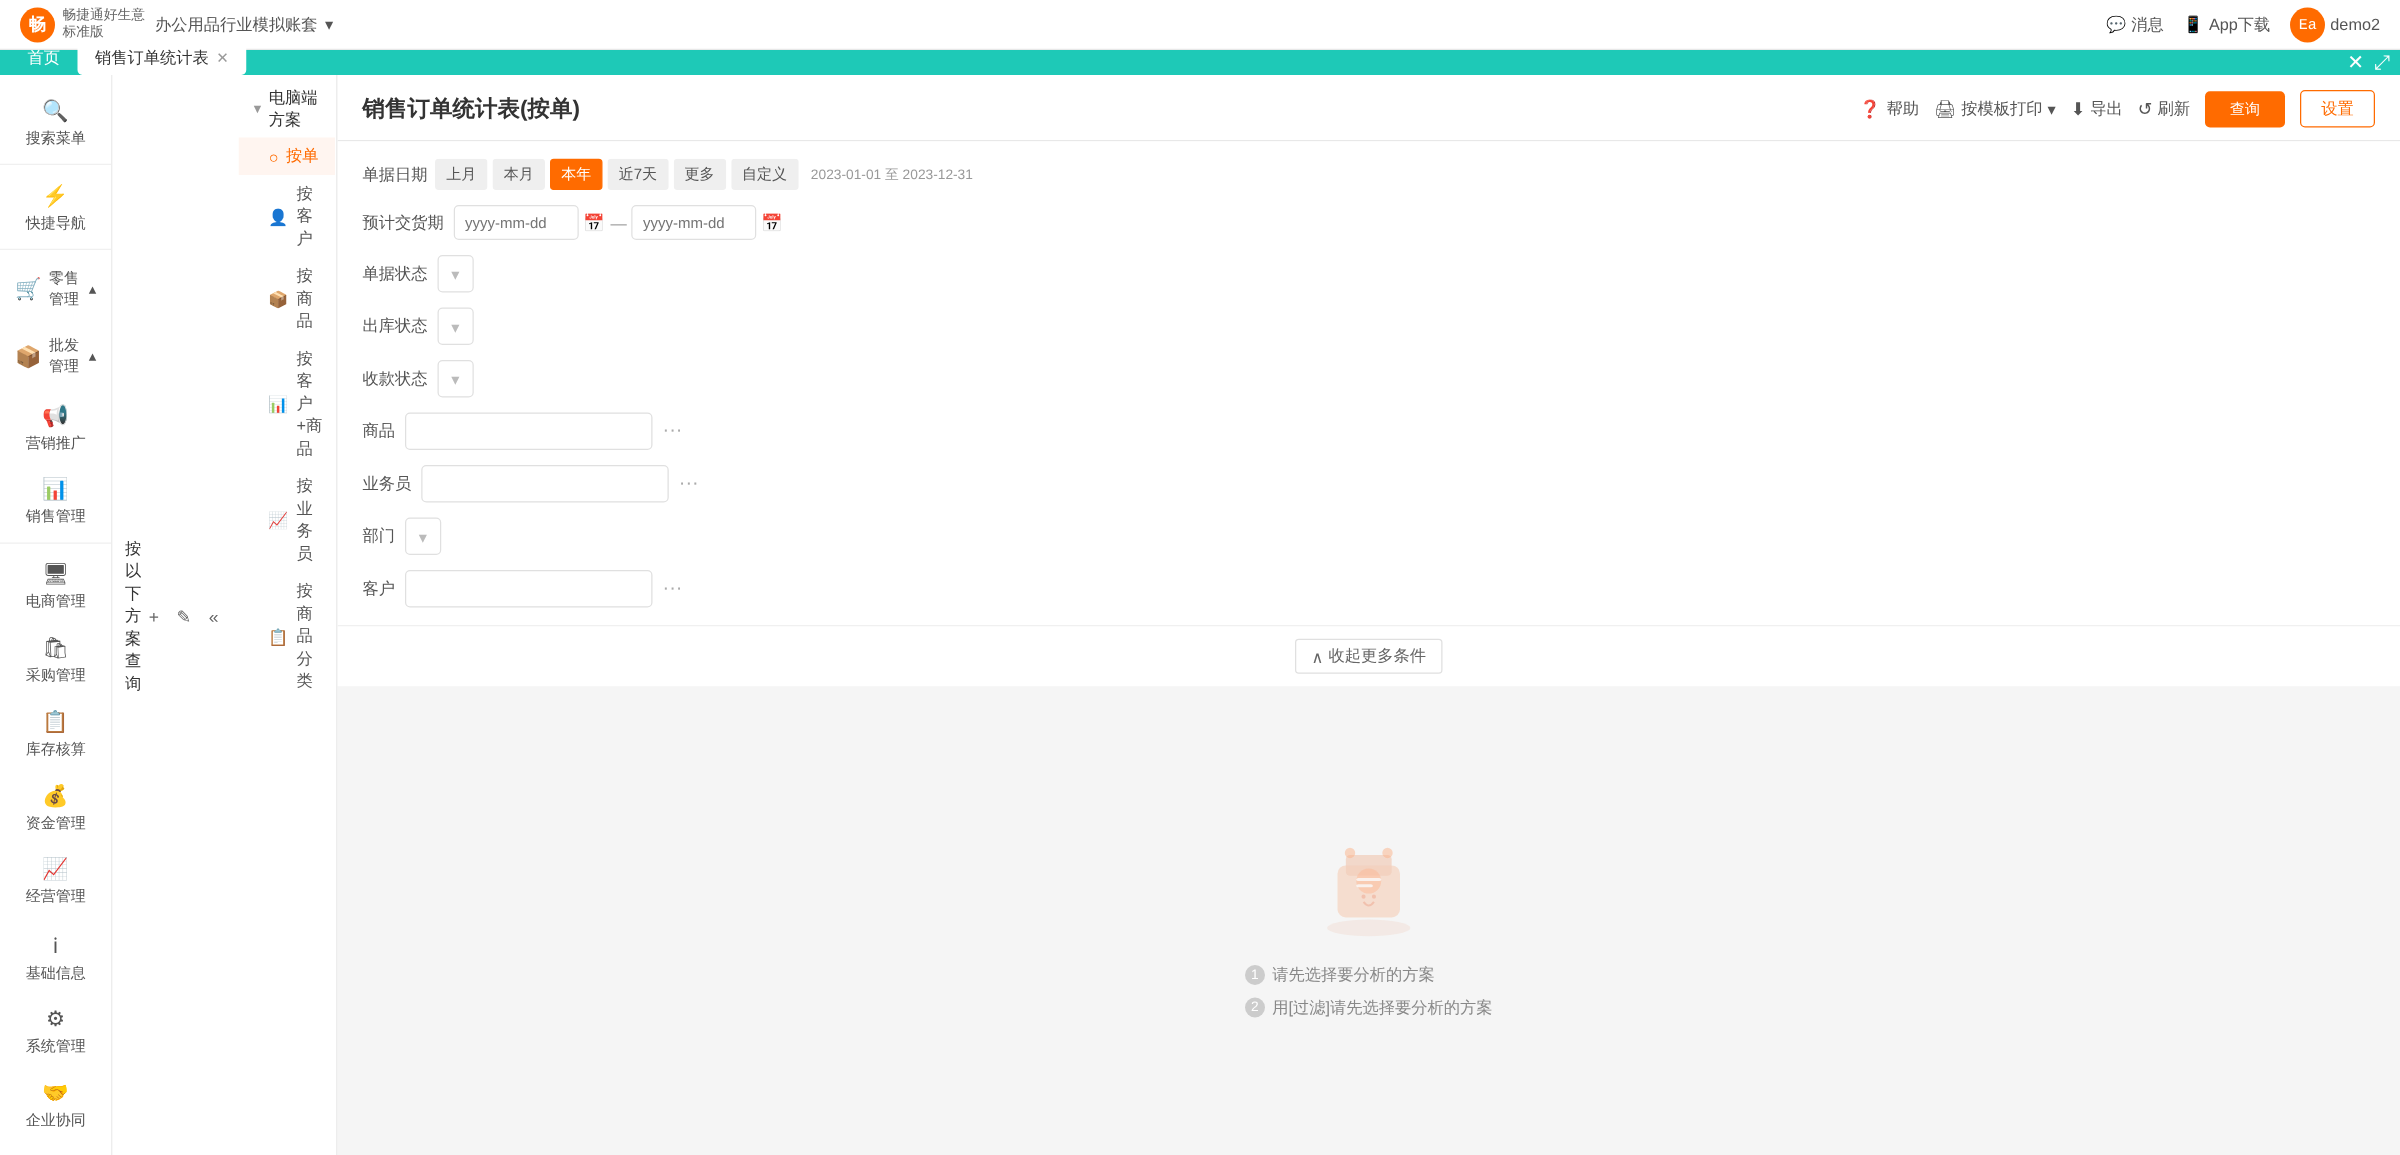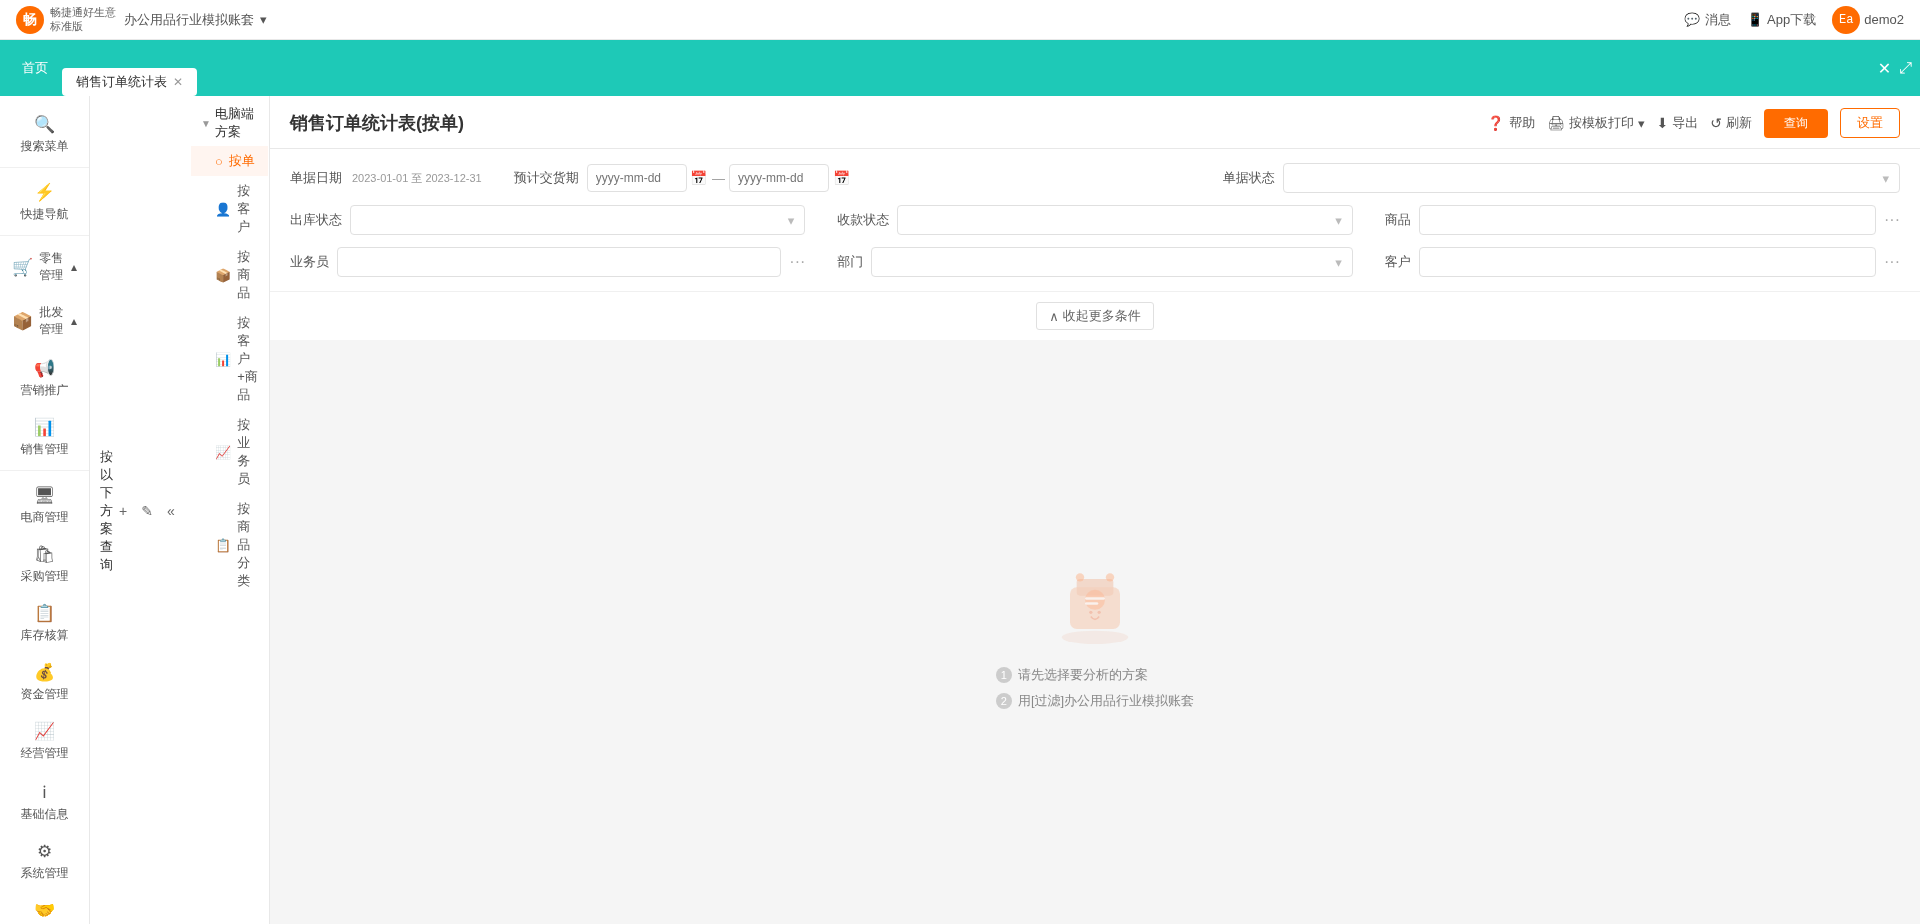--- a/index.html
+++ b/index.html
@@ -54,24 +54,24 @@
     .avatar {
       width: 28px; height: 28px;
       background: #ff6b00;
       border-radius: 50%;
       display: flex; align-items: center; justify-content: center;
       color: white; font-size: 12px; font-family: Liberation Mono, monospace;
     }
 
     
     .tab-bar {
-      height: 56px;
+      height: 20px;
       background: #1ec9b7;
       display: flex;
-      align-items: center;
+      align-items: flex-end;
       padding: 0 8px;
       flex-shrink: 0;
       gap: 0;
     }
     .tab {
       height: 28px;
       padding: 0 14px;
       border-radius: 4px;
       display: flex; align-items: center; gap: 6px;
       cursor: pointer;
@@ -215,22 +215,23 @@
       cursor: pointer;
     }
 
     
     .filter-area {
       padding: 14px 20px;
       background: #fff;
       flex-shrink: 0;
     }
     .filter-row {
-      display: flex; align-items: center; gap: 32px;
+      display: flex; align-items: flex-start; gap: 12px;
       margin-bottom: 12px;
+      flex-direction: column;
     }
     .filter-row:last-child { margin-bottom: 0; }
     .filter-item {
       display: flex; align-items: center; gap: 8px;
       flex: 1;
     }
     .filter-label {
       font-size: 13px; color: #555; white-space: nowrap;
     }
     .filter-input {
@@ -559,20 +560,28 @@
           <button class="btn-secondary">设置</button>
         </div>
       </div>
     </div>
 
     <div class="filter-area">
 
       <div class="filter-row">
         <div class="filter-item" style="flex: 0 0 auto; gap: 6px;">
           <span class="filter-label">单据日期</span>
+          <div class="date-quick-bar">
+            <button class="date-quick-btn">上月</button>
+            <button class="date-quick-btn">本月</button>
+            <button class="date-quick-btn active">本年</button>
+            <button class="date-quick-btn">近7天</button>
+            <button class="date-quick-btn">更多</button>
+            <button class="date-quick-btn">自定义</button>
+          </div>
           <span class="filter-date-label">2023-01-01 至 2023-12-31</span>
         </div>
         <div class="filter-item" style="flex: 1;">
           <span class="filter-label">预计交货期</span>
           <div class="date-range">
             <input type="text" placeholder="yyyy-mm-dd" style="">
             <span class="cal-icon">📅</span>
             <span class="sep">—</span>
             <input type="text" placeholder="yyyy-mm-dd" style="">
             <span class="cal-icon">📅</span>
@@ -651,19 +660,19 @@
         <circle cx="55" cy="70" r="2" fill="#f0a080"></circle>
         <circle cx="65" cy="70" r="2" fill="#f0a080"></circle>
       </svg>
       <div class="empty-tips">
         <div class="empty-tip">
           <div class="tip-num">1</div>
           <span>请先选择要分析的方案</span>
         </div>
         <div class="empty-tip">
           <div class="tip-num">2</div>
-          <span>用[过滤]办公用品行业模拟账套</span>
+          <span>用[过滤]请先选择要分析的方案</span>
         </div>
       </div>
     </div>
 
   </div>
 </div>
 
 </body></html>

